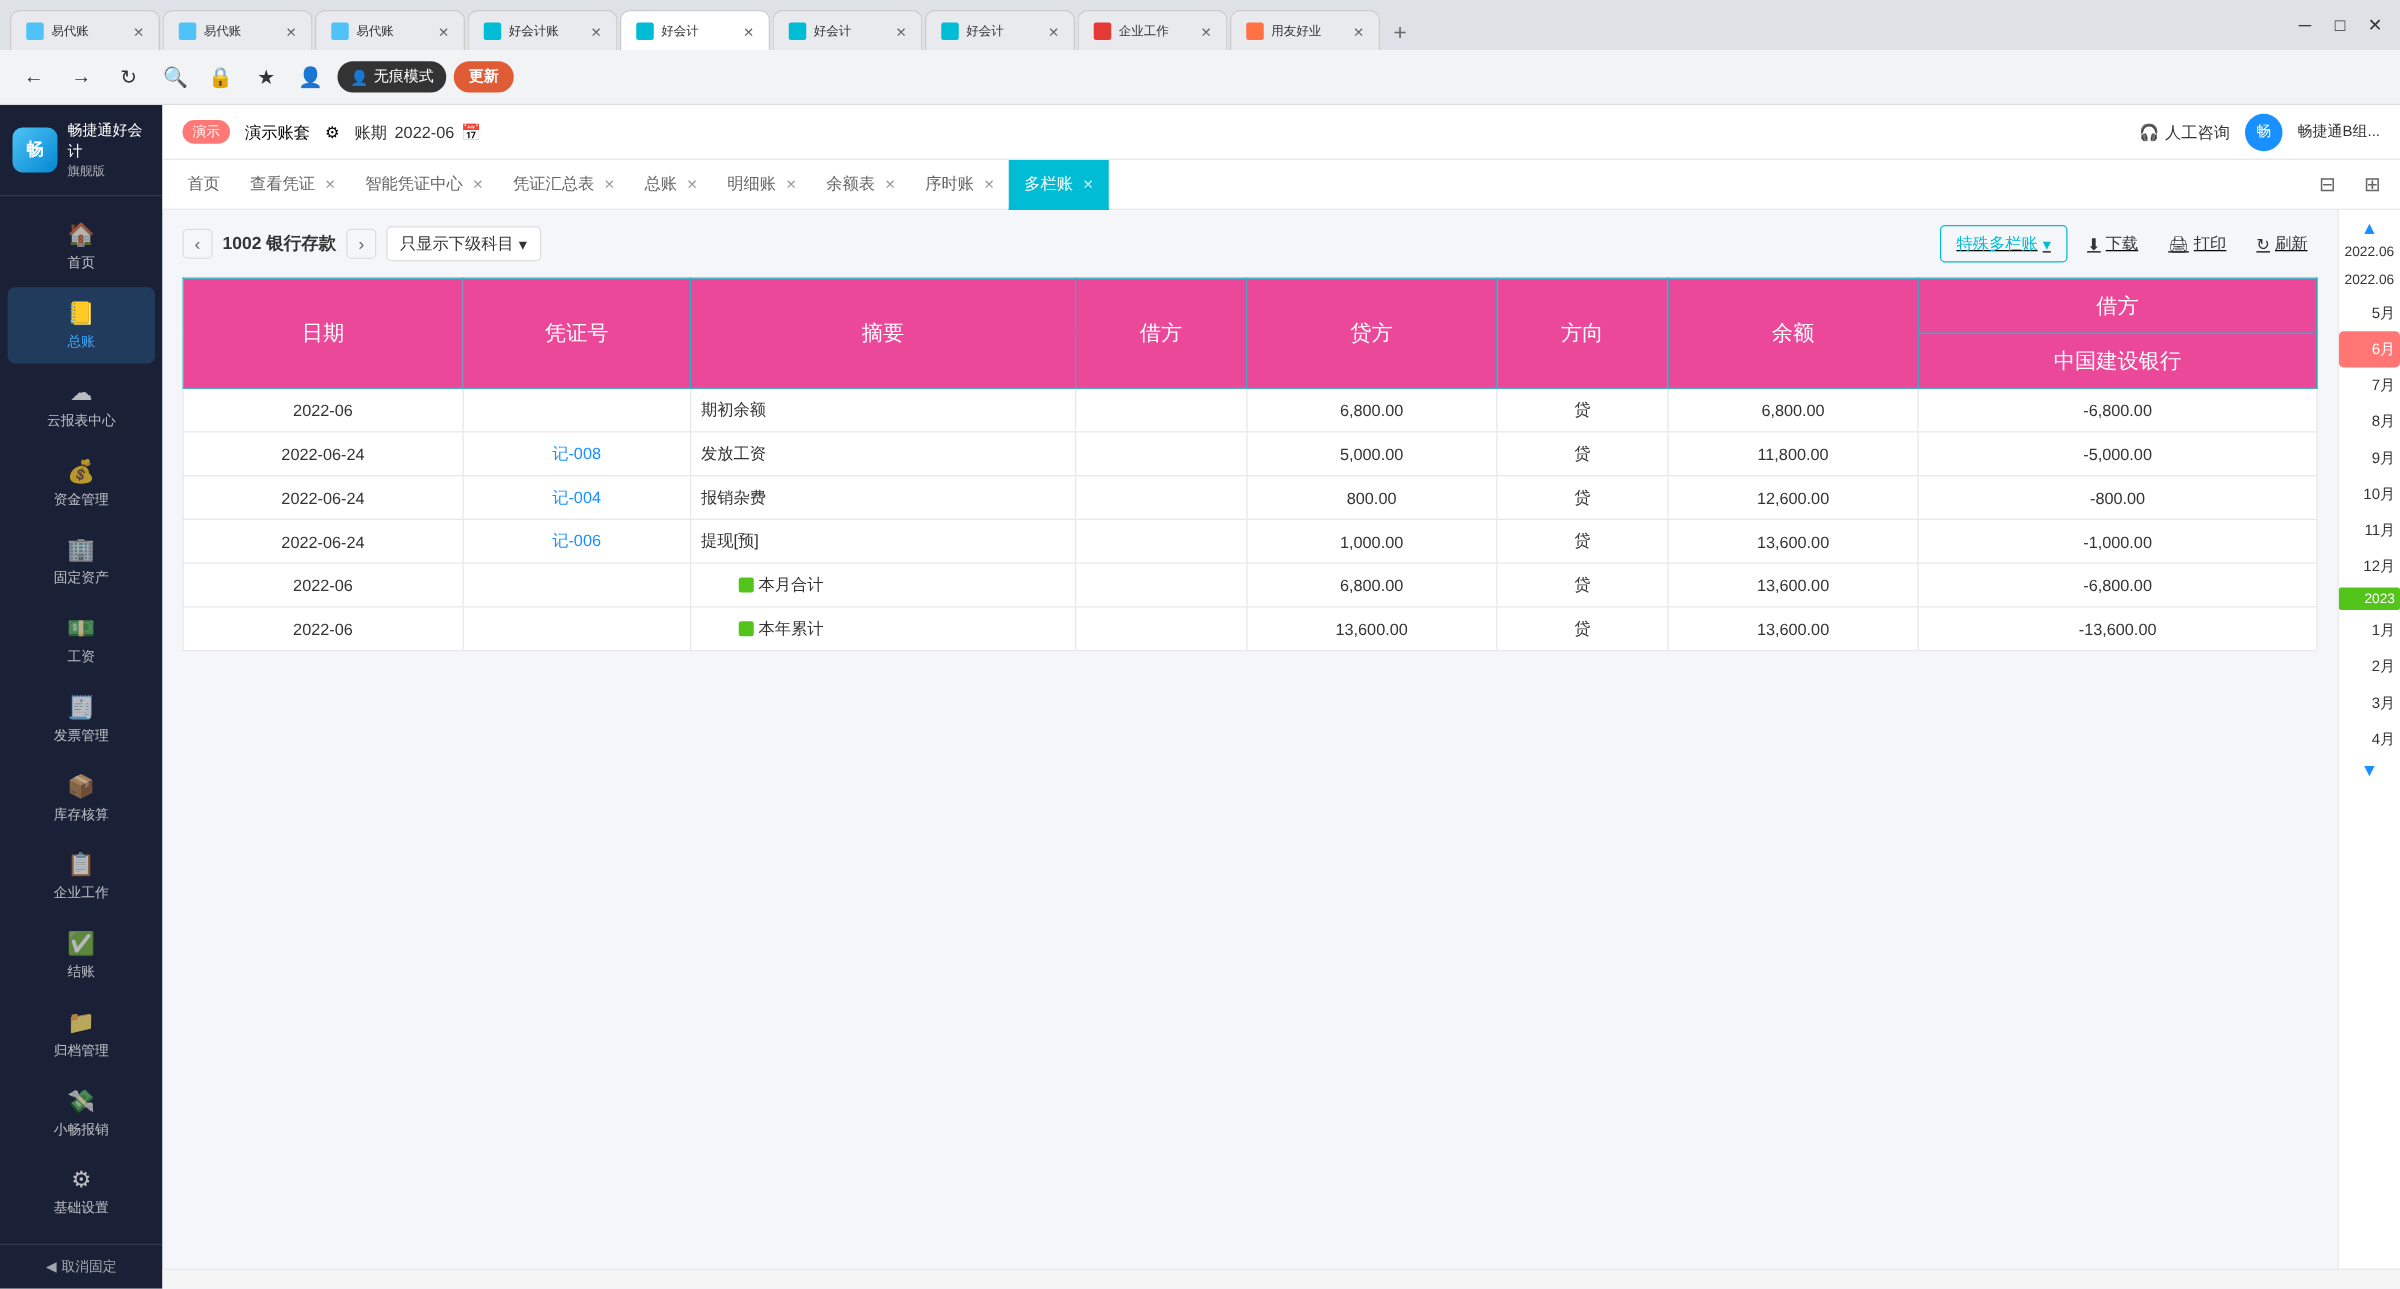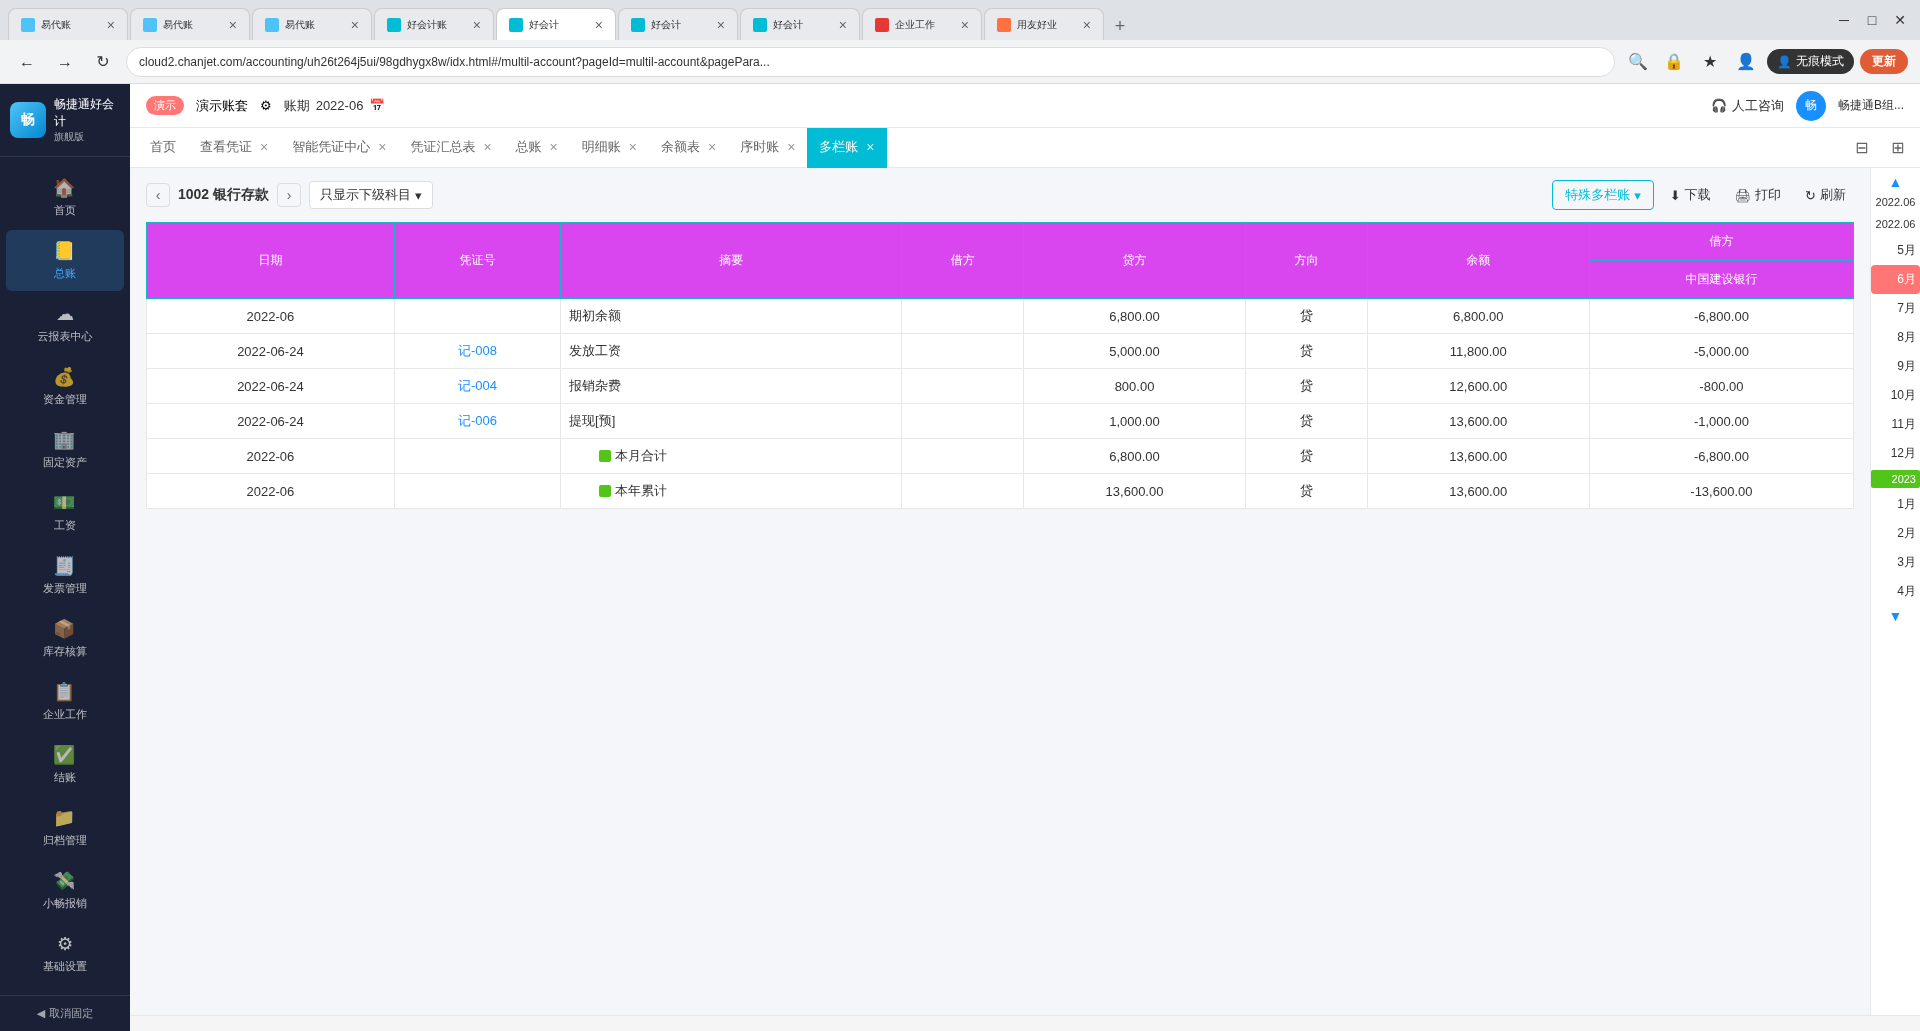--- a/index.html
+++ b/index.html
@@ -67,27 +67,27 @@
 
     
     .content-area { flex: 1; display: flex; overflow: hidden; }
     .ledger-content { flex: 1; padding: 12px 16px; overflow: auto; }
 
     
     .ledger-header { display: flex; align-items: center; gap: 8px; margin-bottom: 12px; }
     .ledger-nav-btn { width: 24px; height: 24px; display: flex; align-items: center; justify-content: center; cursor: pointer; color: #666; border: 1px solid #ddd; border-radius: 4px; font-size: 14px; }
     .account-code { font-size: 14px; color: #333; font-weight: bold; }
     .show-sub-btn { display: flex; align-items: center; gap: 4px; font-size: 13px; color: #333; background: #fff; border: 1px solid #ddd; border-radius: 4px; padding: 4px 10px; cursor: pointer; }
-    .ledger-actions { margin-left: auto; display: flex; gap: 8px; align-items: center; }
+    .ledger-actions { margin-left: auto; display: flex; gap: 8px; align-items: center; text-decoration: underline; }
     .special-multi-btn { border: 1px solid #00bcd4; color: #00bcd4; border-radius: 4px; padding: 5px 12px; font-size: 13px; display: flex; align-items: center; gap: 4px; cursor: pointer; }
     .action-btn { display: flex; align-items: center; gap: 4px; font-size: 13px; color: #333; cursor: pointer; padding: 5px 8px; }
 
     
     .ledger-table { width: 100%; border-collapse: collapse; background: #fff; }
-    .ledger-table th { background: #d946ef; color: #fff; padding: 10px 8px; text-align: center; font-weight: normal; font-size: 12px; border: 1px solid #1ab3c8; }
+    .ledger-table th { background: #ec4899; color: #fff; padding: 10px 8px; text-align: center; font-weight: normal; font-size: 17px; border: 1px solid #1ab3c8; }
     .ledger-table td { padding: 8px; text-align: center; border: 1px solid #e8e8e8; font-size: 13px; color: #333; background: #fff; }
     .voucher-link { color: #1890ff; text-decoration: none; cursor: pointer; }
     .amount-cell { text-align: right; }
     .direction-cell { color: #333; }
     .month-total-badge { display: inline-flex; align-items: center; gap: 4px; margin-left: 30px; }
     .green-dot { width: 12px; height: 12px; background: #52c41a; border-radius: 2px; display: inline-block; flex-shrink: 0; }
 
     
     .right-calendar { width: 50px; background: #fff; border-left: 1px solid #e8e8e8; display: flex; flex-direction: column; align-items: center; padding: 4px 0; overflow-y: auto; }
     .calendar-year-row { font-size: 11px; color: #333; text-align: center; margin-bottom: 2px; padding: 4px 2px; }
@@ -164,23 +164,20 @@
     <div class="browser-btn">─</div>
     <div class="browser-btn">□</div>
     <div class="browser-btn">✕</div>
   </div>
 </div>
 
 <div class="address-row">
   <div class="nav-btn">←</div>
   <div class="nav-btn">→</div>
   <div class="nav-btn">↻</div>
-  <div class="address-bar">
-    <span>cloud2.chanjet.com/accounting/uh26t264j5ui/98gdhygx8w/idx.html#/multil-account?pageId=multil-account&amp;pagePara...</span>
-  </div>
   <div class="browser-actions">
     <div class="nav-btn">🔍</div>
     <div class="nav-btn">🔒</div>
     <div class="nav-btn">★</div>
     <div class="nav-btn">👤</div>
     <div class="wuhen-btn">
       <span>👤</span>
       <span>无痕模式</span>
     </div>
     <div class="update-btn">更新</div>

